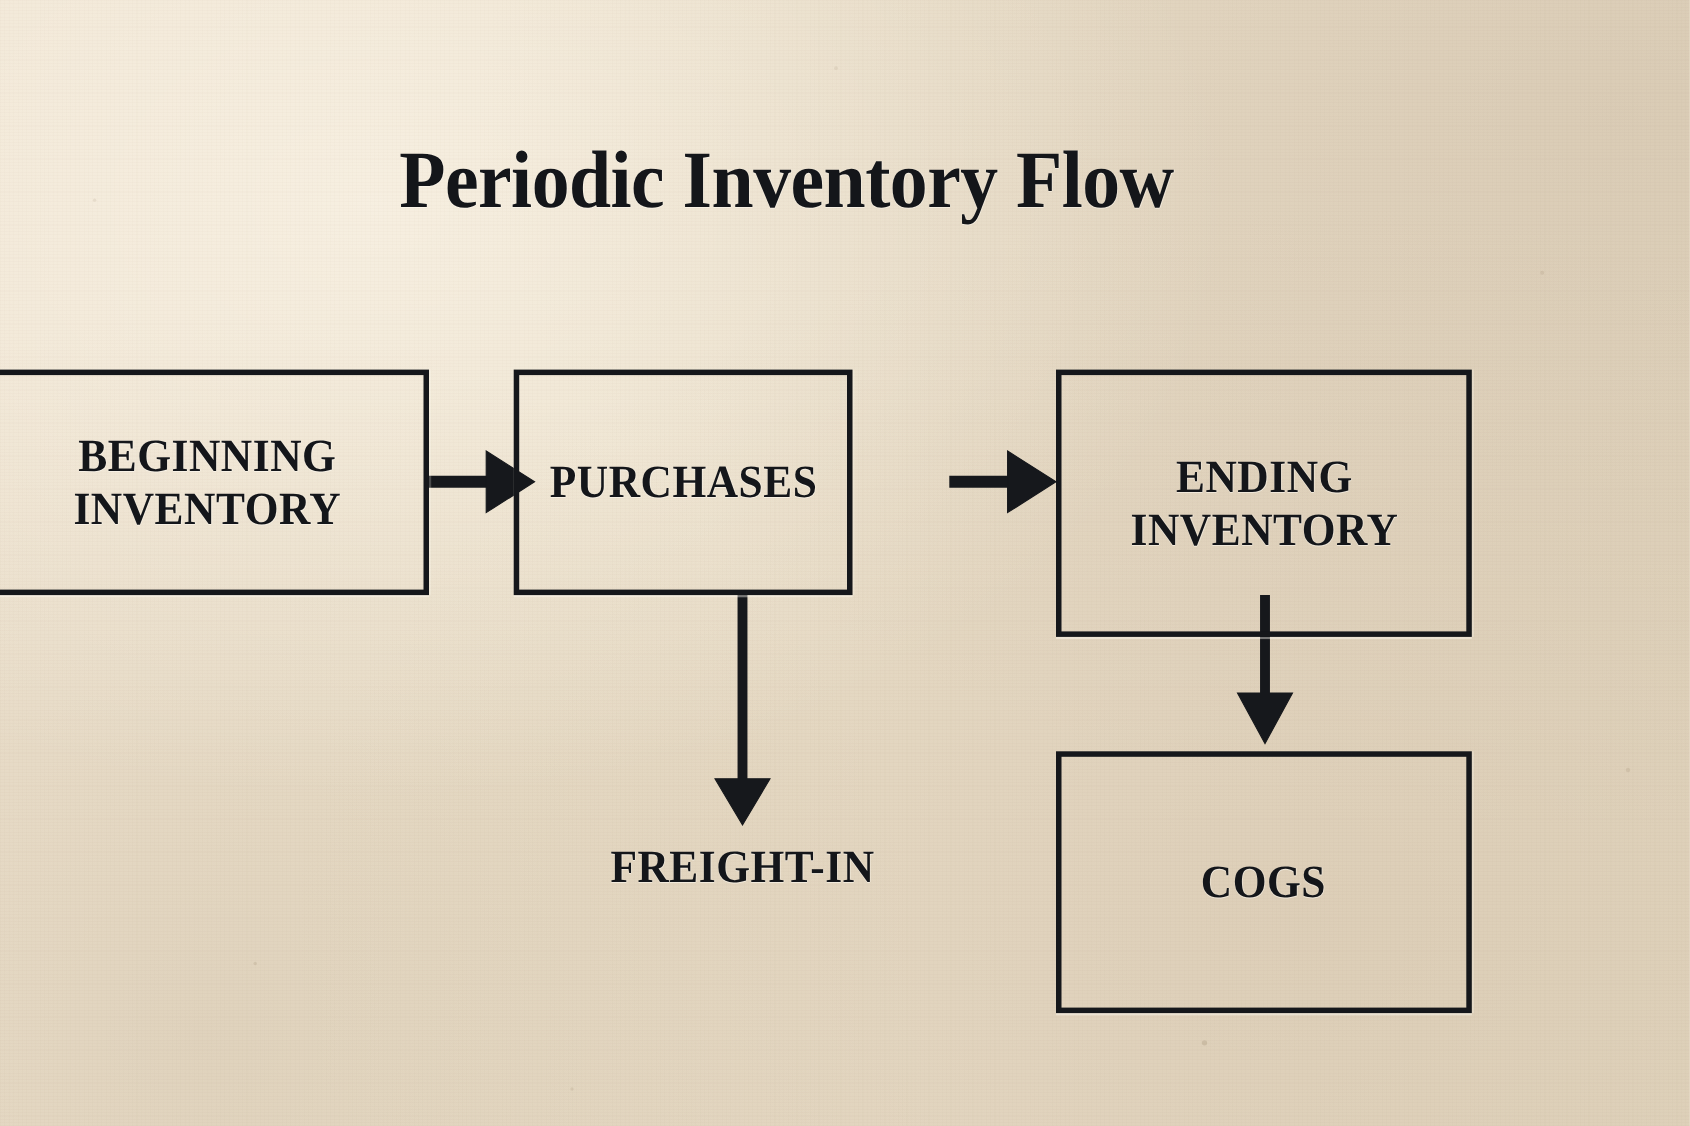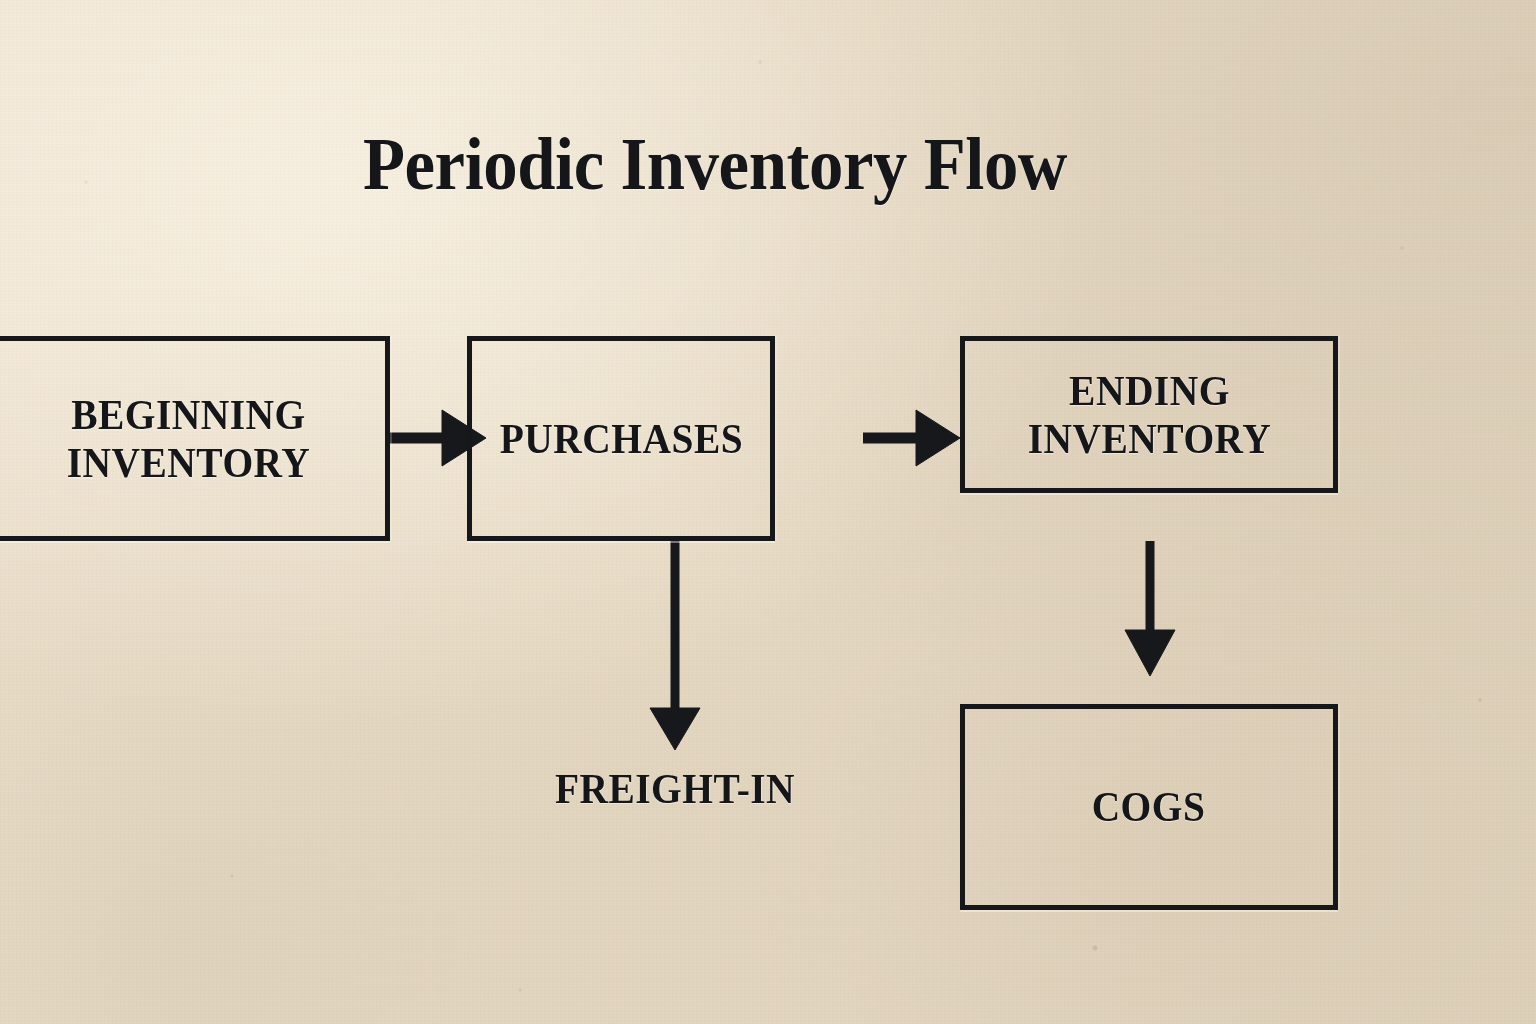--- a/index.html
+++ b/index.html
@@ -68,22 +68,22 @@
     color: #14161a;
     text-align: center;
     letter-spacing: 0.5px;
     transform: scaleX(0.94);
     white-space: pre-line;
     text-shadow: 0 1px 0 rgba(255,252,244,0.55), 1px 0 0 rgba(255,252,244,0.35);
   }
 
   #node-beginning { left: -14px;  top: 336px; width: 404px; height: 205px; }
   #node-purchases { left: 467px;  top: 336px; width: 308px; height: 205px; }
-  #node-ending    { left: 960px;  top: 336px; width: 378px; height: 157px; }
-  #node-cogs      { left: 960px;  top: 704px; width: 378px; height: 206px; }
+  #node-ending    { left: 960px;  top: 336px; width: 378px; height: 243px; }
+  #node-cogs      { left: 960px;  top: 683px; width: 378px; height: 238px; }
 
   .free-label {
     position: absolute;
     font-size: 42px;
     line-height: 48px;
     font-weight: 700;
     color: #14161a;
     text-align: center;
     letter-spacing: 0.5px;
     transform: scaleX(0.94);

